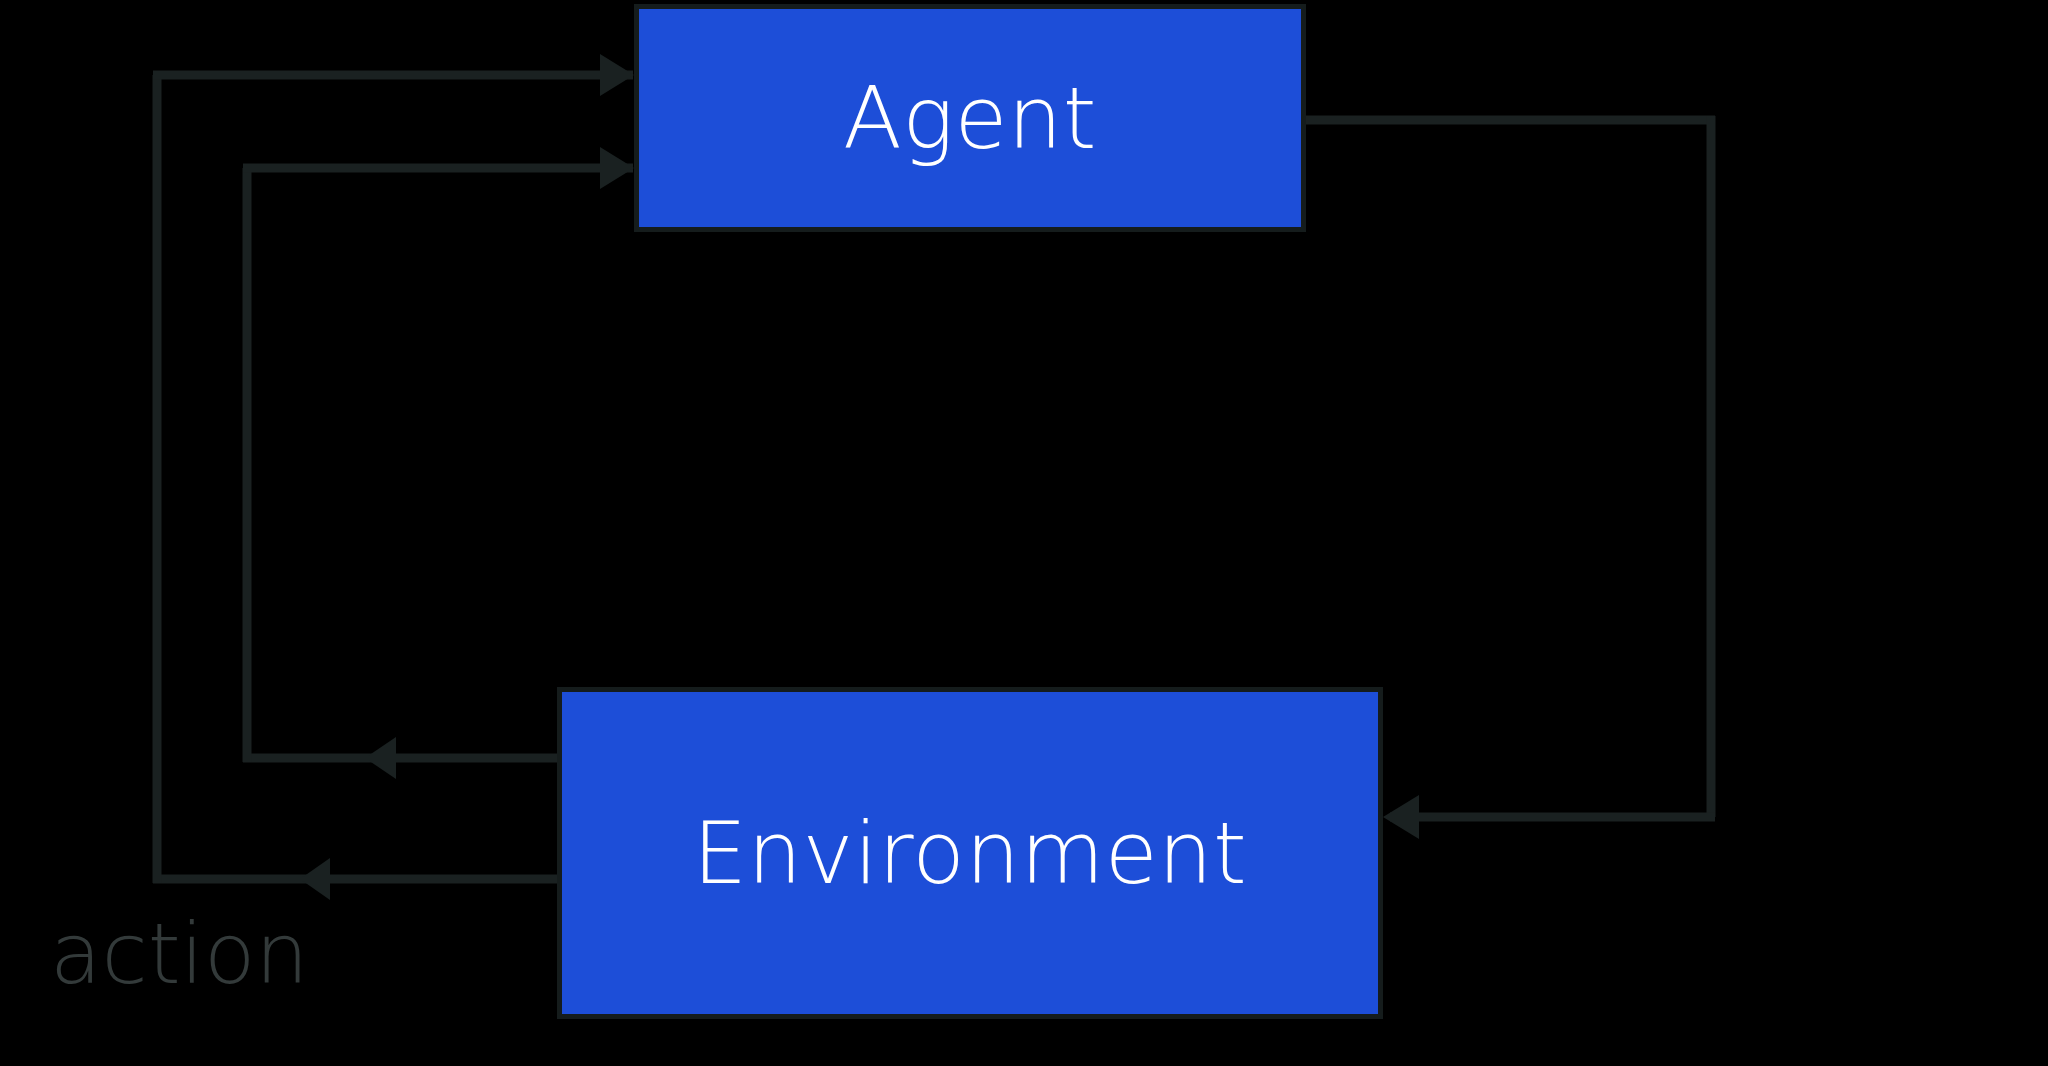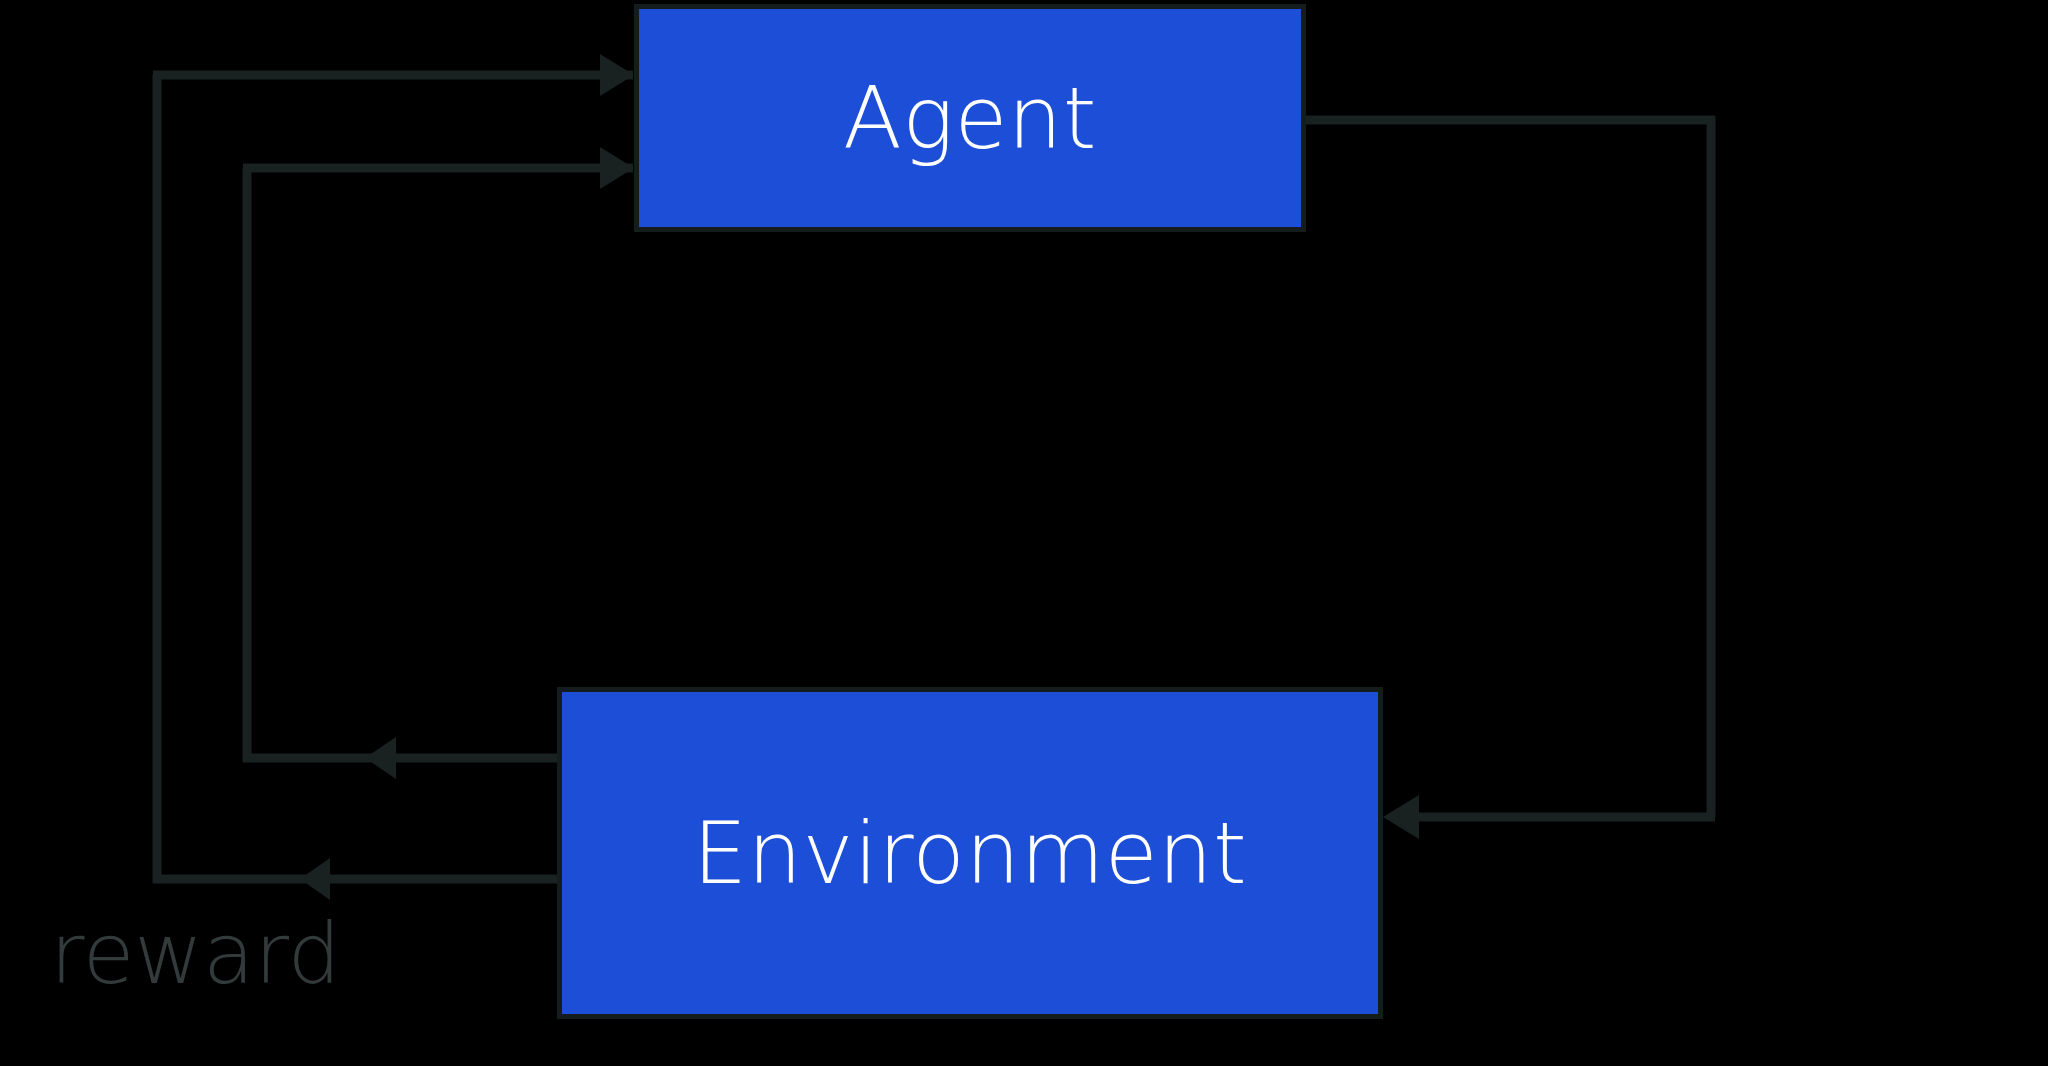--- a/index.html
+++ b/index.html
@@ -107,15 +107,15 @@
   <div id="agent-box" class="node-box">
     <span class="node-label">Agent</span>
   </div>
 
   <div id="environment-box" class="node-box">
     <span class="node-label">Environment</span>
   </div>
 
 
 
-  <div id="label-state" class="edge-label">reward</div>
+  <div id="label-state" class="edge-label">action</div>
 
 </div>
 
 </body></html>

